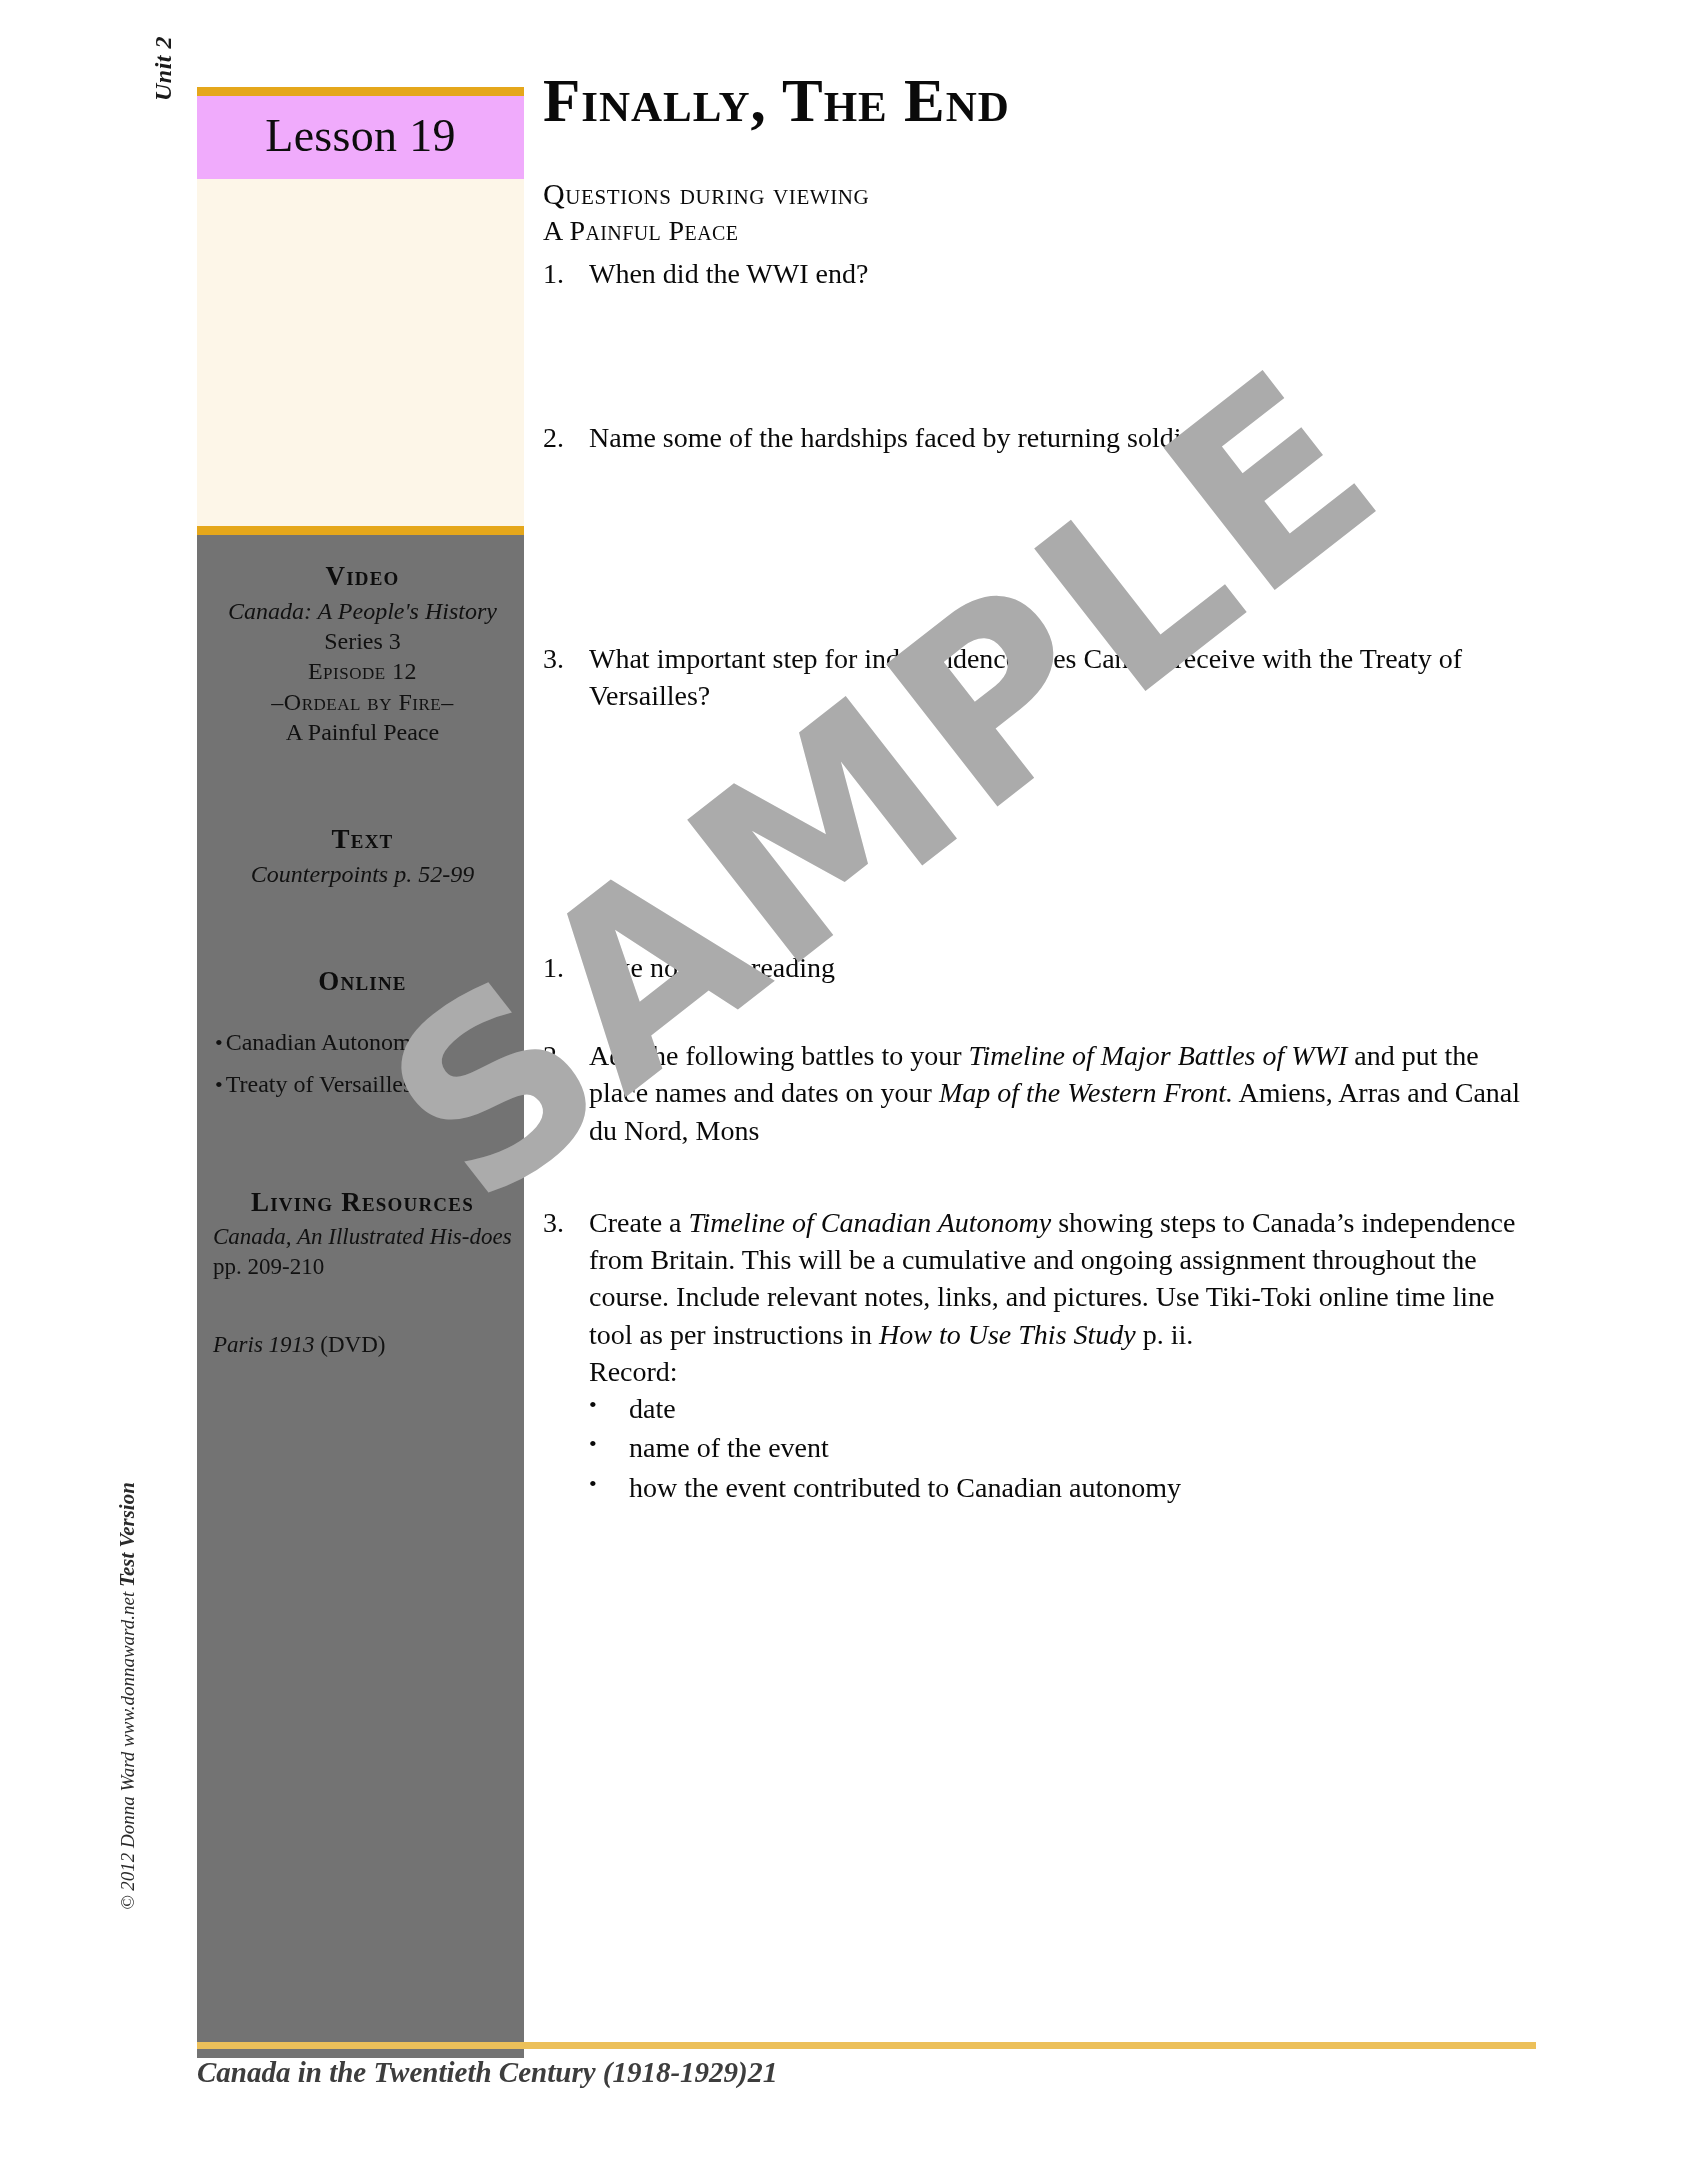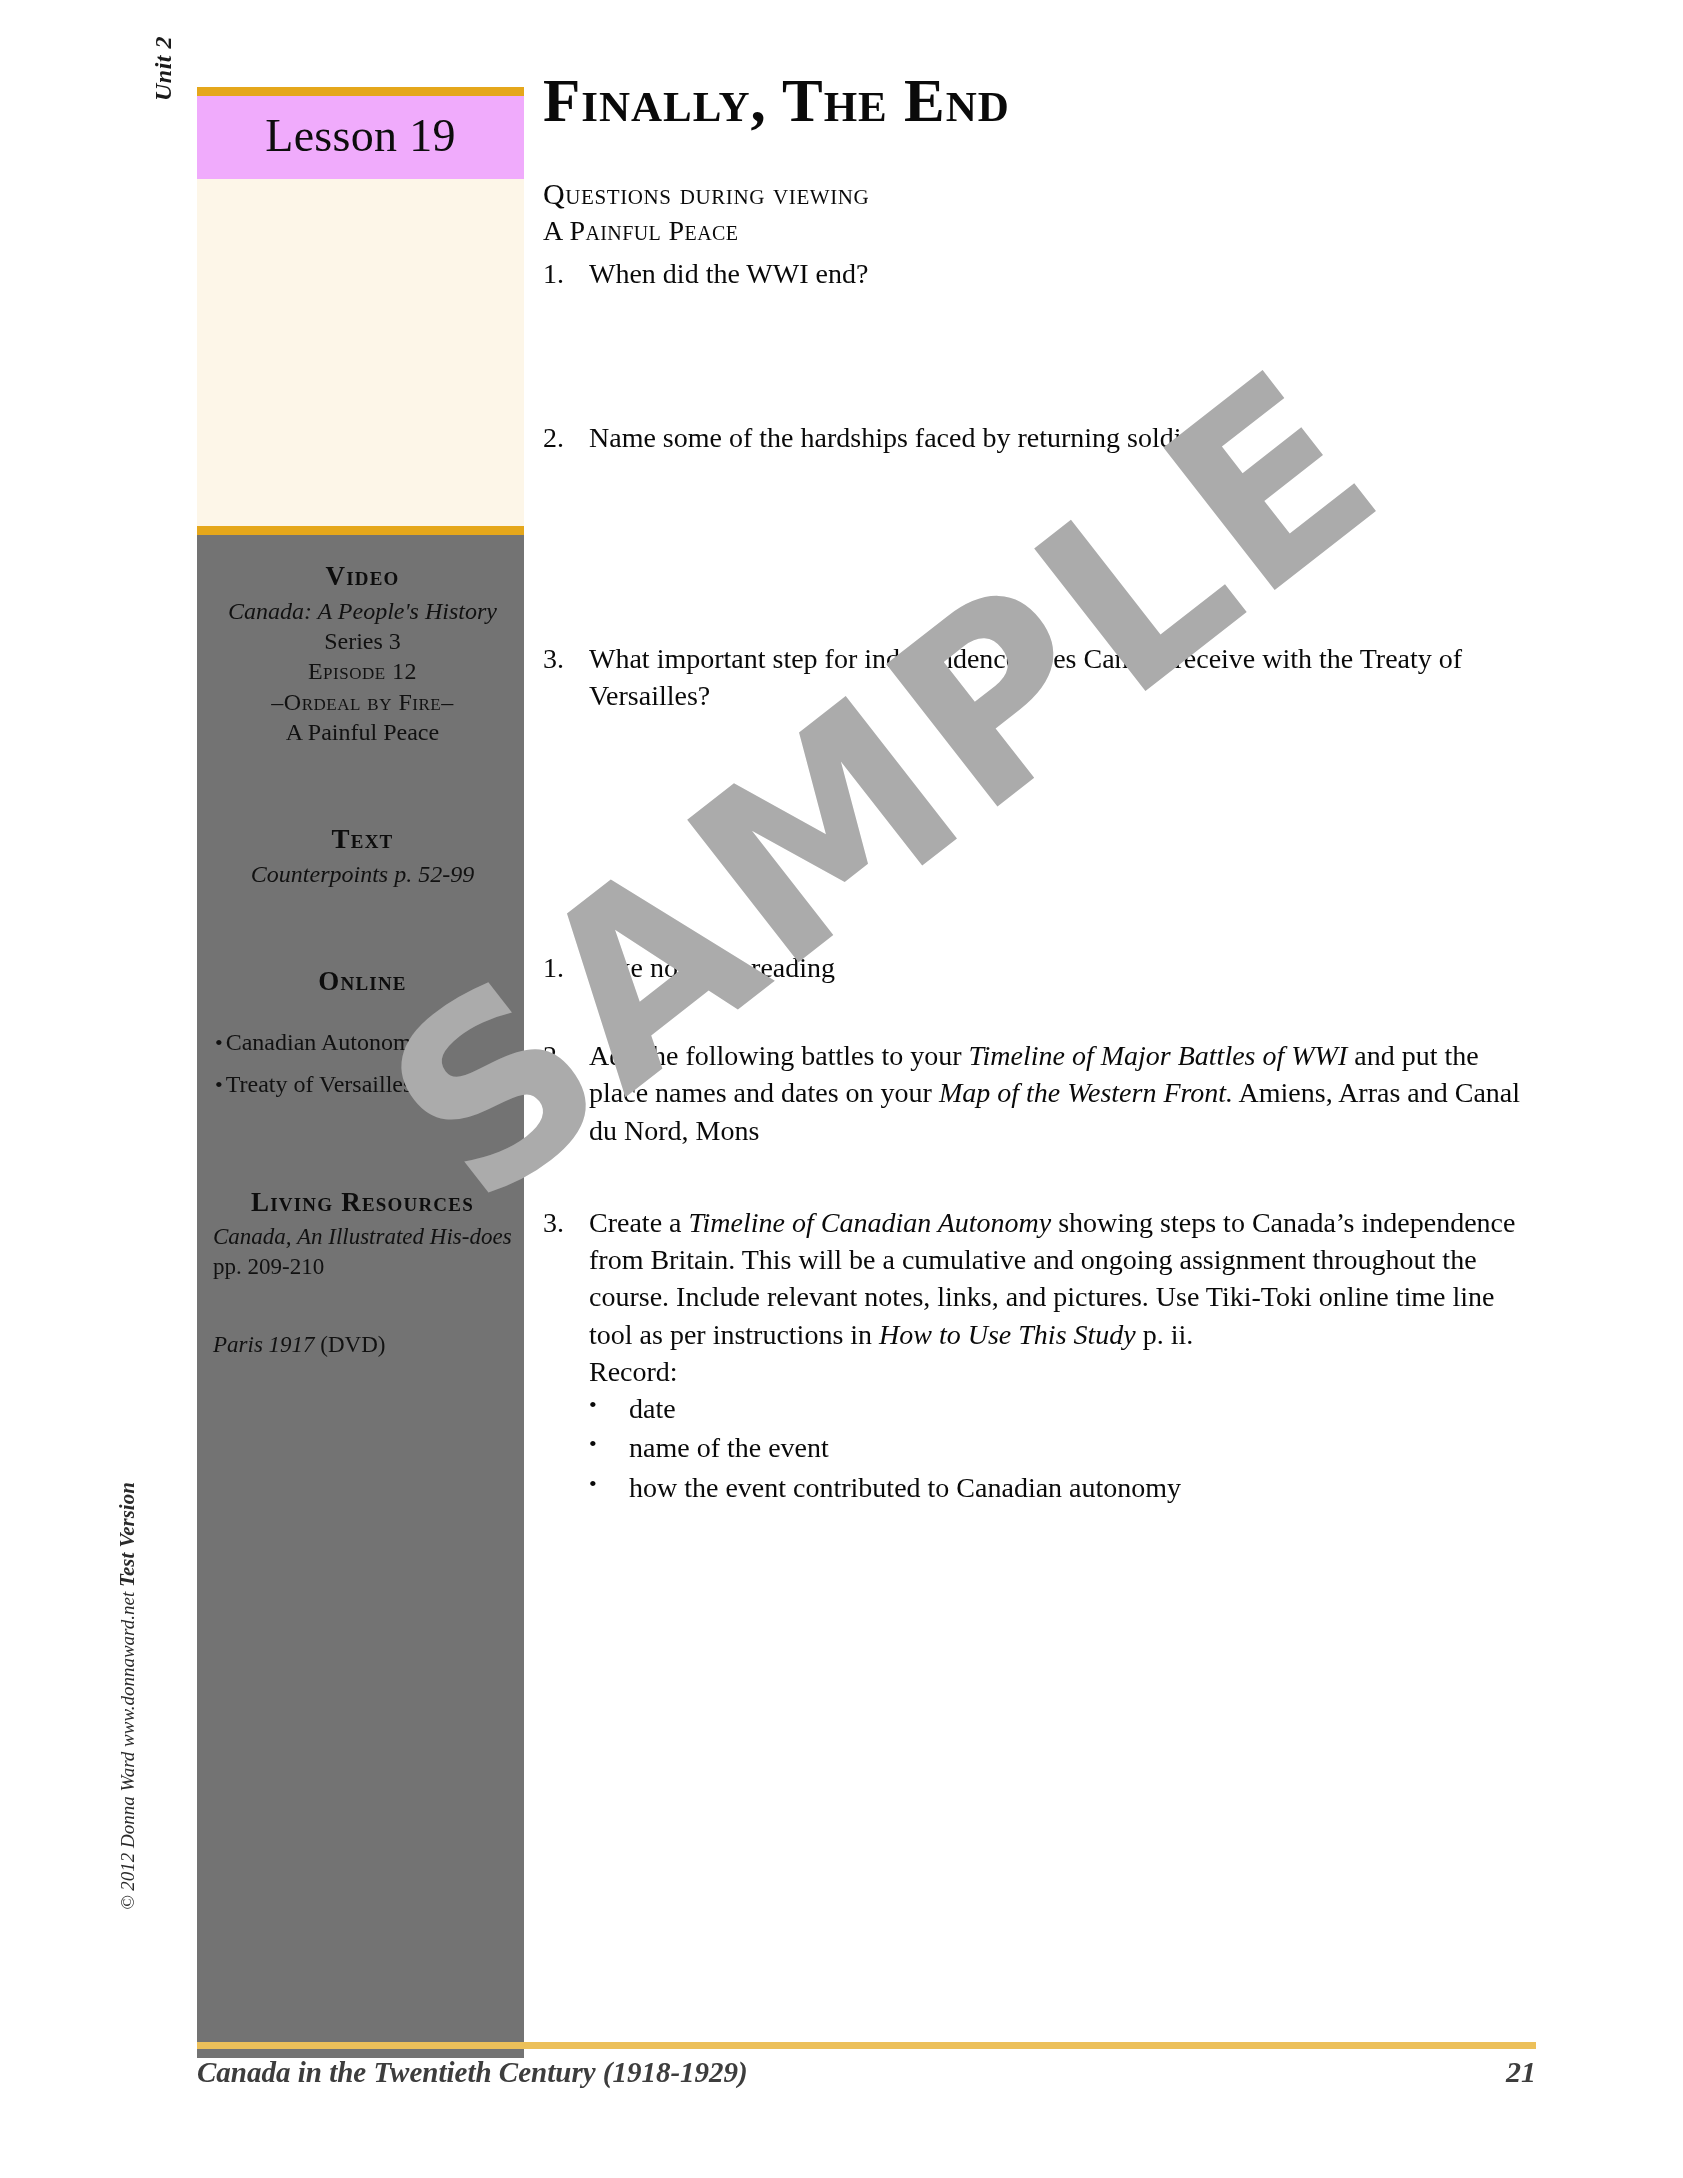--- a/index.html
+++ b/index.html
@@ -254,21 +254,20 @@
     height: 7px;
     background: #ecc05a;
     z-index: 4;
   }
   .footer {
     position: absolute;
     left: 197px;
     top: 2055px;
     width: 1339px;
     display: flex;
-    justify-content: space-between;
     align-items: baseline;
     font-style: italic;
     font-weight: 700;
     font-size: 29px;
     color: #3d3d3d;
     z-index: 4;
   }
   .footer .pagenum { font-size: 30px; }
 </style>
 </head>
@@ -327,21 +326,21 @@
       </div>
 
       <div class="res-spacer-lg"></div>
 
       <div class="res-head">Living Resources</div>
       <div class="lr-block">
         <span class="it">Canada, An Illustrated His-</span><span class="it">does</span><span> pp. 209-210</span>
       </div>
       <div class="res-spacer-md"></div>
       <div class="lr-block">
-        <span class="it">Paris 1917</span><span> (DVD)</span>
+        <span class="it">Paris 1913</span><span> (DVD)</span>
       </div>
 
     </div>
   </div>
 
   <div class="main">
 
     <h1 class="page-title">Finally, The End</h1>
 
     <div class="section-head">Questions during viewing</div>

